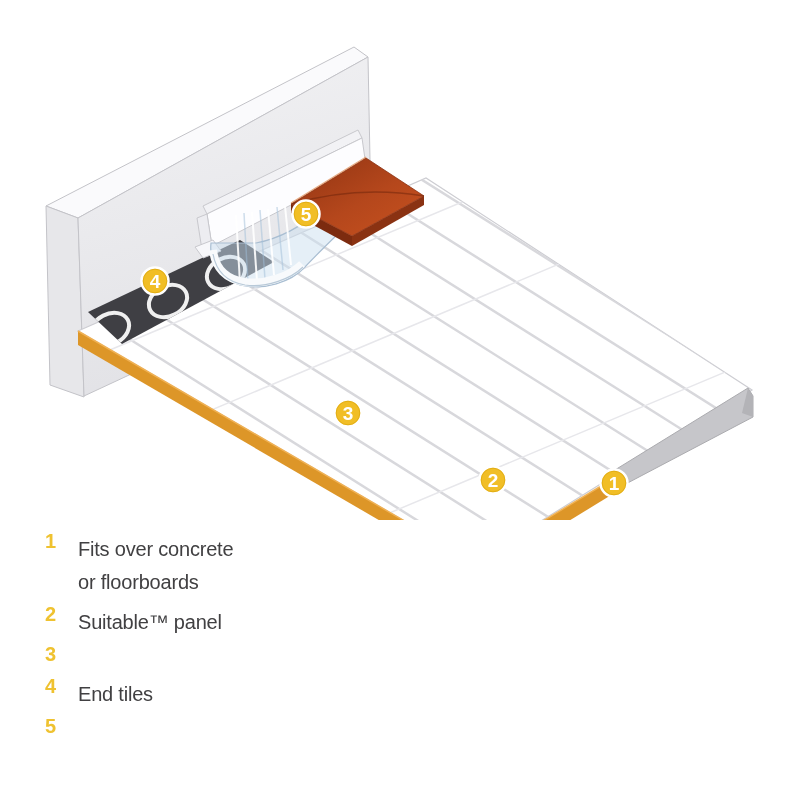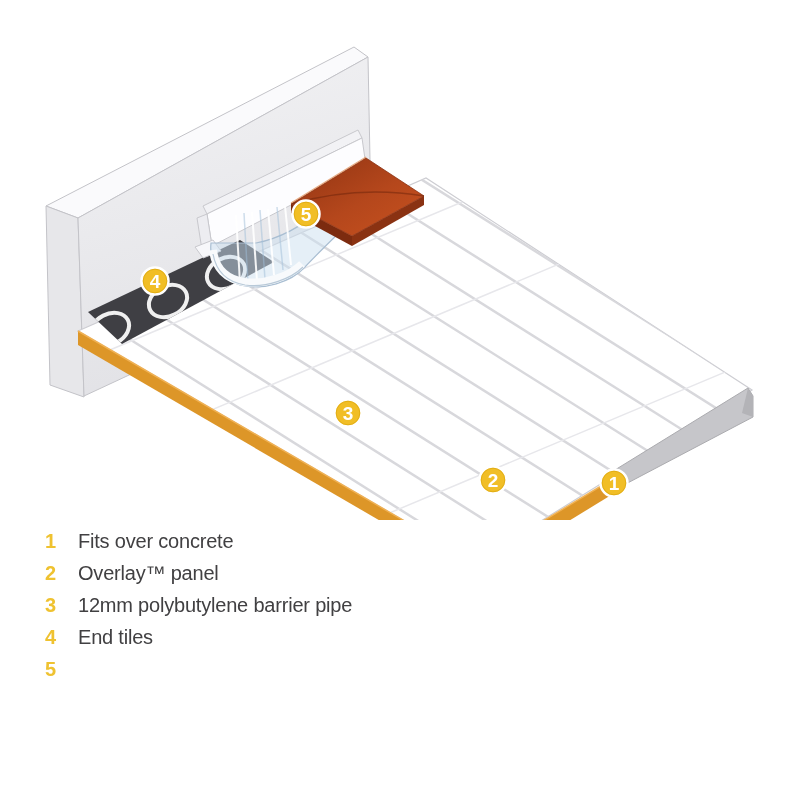--- a/index.html
+++ b/index.html
@@ -7,21 +7,21 @@
     width:800px;height:800px;position:relative;background:#ffffff;
     font-family:"Liberation Sans", sans-serif;overflow:hidden;
   }
   .stage{position:absolute;left:0;top:0;width:800px;height:520px;}
   .legend{
     position:absolute;left:45px;top:529px;
     font-size:20px;color:#414042;letter-spacing:-0.2px;
   }
   .legend-item{display:flex;margin-bottom:7px;line-height:25px;}
   .legend-num{width:33px;flex:0 0 33px;color:#EFC230;font-weight:bold;}
-  .legend-lines span{display:block;}
+  .legend-lines span{display:block;margin-top:8px;}
 </style>
 </head>
 <body>
 
 <div class="stage">
 <svg width="800" height="520" viewBox="0 0 800 520">
   <defs>
     <clipPath id="floorClip">
       <polygon points="78,331 426,178 752,390 475,562"></polygon>
     </clipPath>
@@ -155,33 +155,31 @@
     </g>
   </g>
 </svg>
 </div>
 
 <div class="legend">
   <div class="legend-item">
     <span class="legend-num">1</span>
     <span class="legend-lines">
       <span>Fits over concrete</span>
+      <span>or floorboards</span>
     </span>
   </div>
   <div class="legend-item">
     <span class="legend-num">2</span>
     <span class="legend-lines">
-      <span>Overlay™ panel</span>
+      <span>Suitable™ panel</span>
     </span>
   </div>
   <div class="legend-item">
     <span class="legend-num">3</span>
-    <span class="legend-lines">
-      <span>12mm polybutylene barrier pipe</span>
-    </span>
   </div>
   <div class="legend-item">
     <span class="legend-num">4</span>
     <span class="legend-lines">
       <span>End tiles</span>
     </span>
   </div>
   <div class="legend-item">
     <span class="legend-num">5</span>
   </div>

